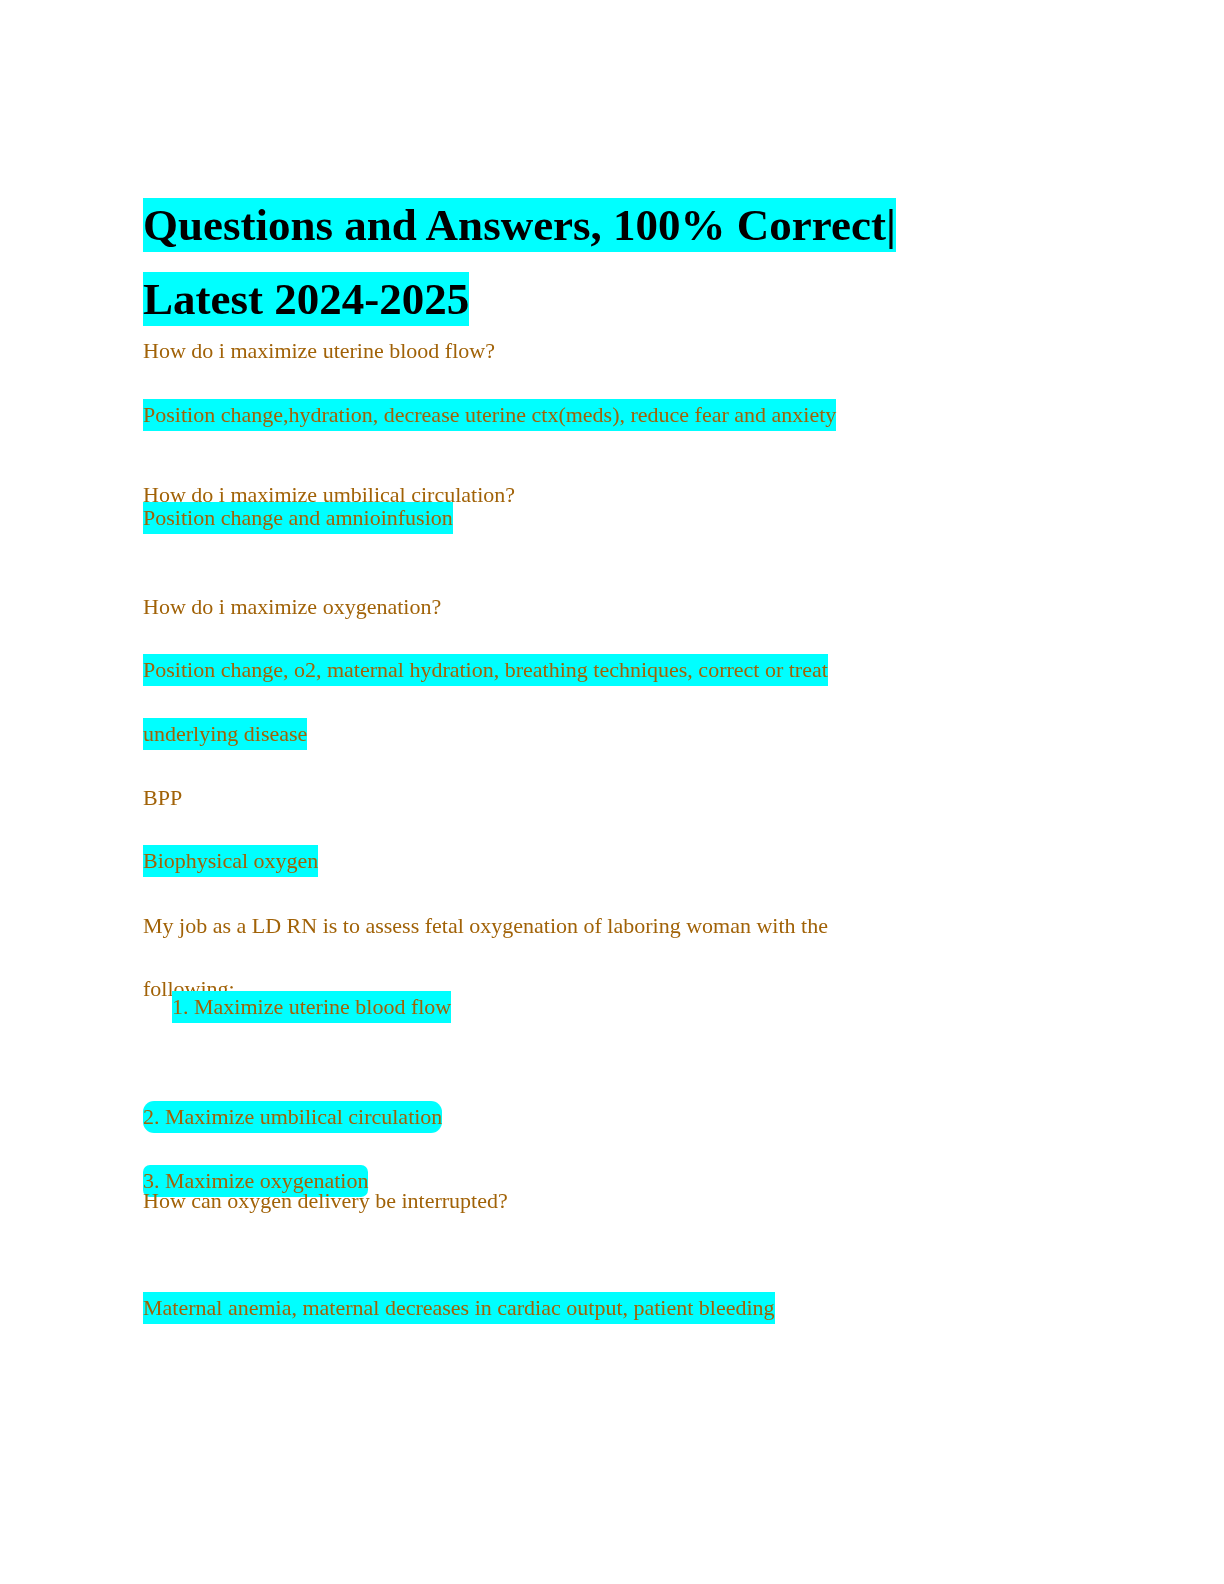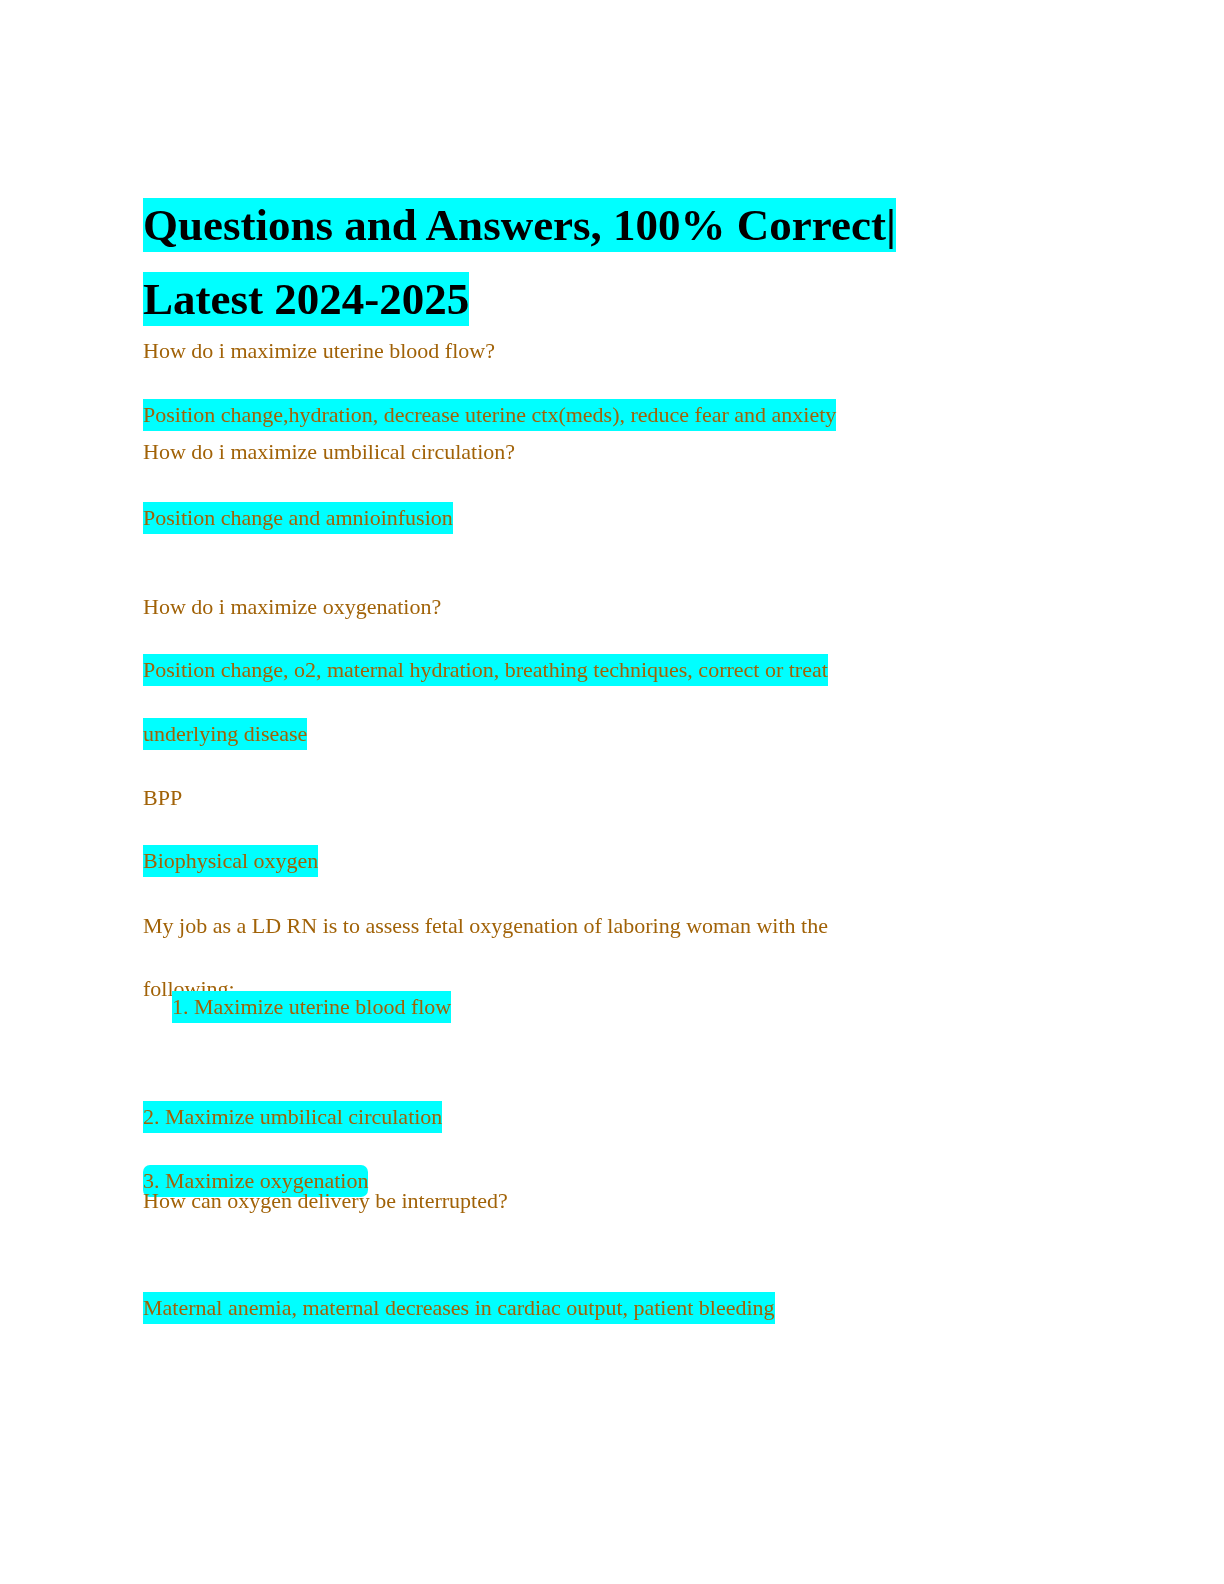--- a/index.html
+++ b/index.html
@@ -19,27 +19,27 @@
 </style>
 </head>
 <body>
 
 <div class="page">
   <div class="title-line hl" style="top:198px;">Questions and Answers, 100% Correct|</div>
   <div class="title-line hl" style="top:252px;margin-top:20px;">Latest 2024-2025</div>
 
   <div class="line" style="top:335px;">How do i maximize uterine blood flow?</div>
   <div class="line hl" style="top:399px;">Position change,hydration, decrease uterine ctx(meds), reduce fear and anxiety</div>
-  <div class="line" style="top:436px;">How do i maximize umbilical circulation?</div>
+  <div class="line" style="top:479px;">How do i maximize umbilical circulation?</div>
   <div class="line hl" style="top:502px;">Position change and amnioinfusion</div>
   <div class="line" style="top:591px;">How do i maximize oxygenation?</div>
   <div class="line hl" style="top:654px;">Position change, o2, maternal hydration, breathing techniques, correct or treat</div>
   <div class="line hl" style="top:718px;">underlying disease</div>
   <div class="line" style="top:782px;">BPP</div>
   <div class="line hl" style="top:845px;">Biophysical oxygen</div>
   <div class="line" style="top:910px;">My job as a LD RN is to assess fetal oxygenation of laboring woman with the</div>
   <div class="line" style="top:973px;">following:</div>
   <div class="line hl" style="top:991px;margin-left:29px;">1. Maximize uterine blood flow</div>
-  <div class="line hl" style="top:1101px;">2. Maximize umbilical circulation</div>
+  <div class="line hl" style="top:1101px;border-radius:11px;">2. Maximize umbilical circulation</div>
   <div class="line hl" style="top:1165px;border-radius:7px;">3. Maximize oxygenation</div>
   <div class="line" style="top:1185px;">How can oxygen delivery be interrupted?</div>
   <div class="line hl" style="top:1292px;">Maternal anemia, maternal decreases in cardiac output, patient bleeding</div>
 </div>
 
 </body></html>

